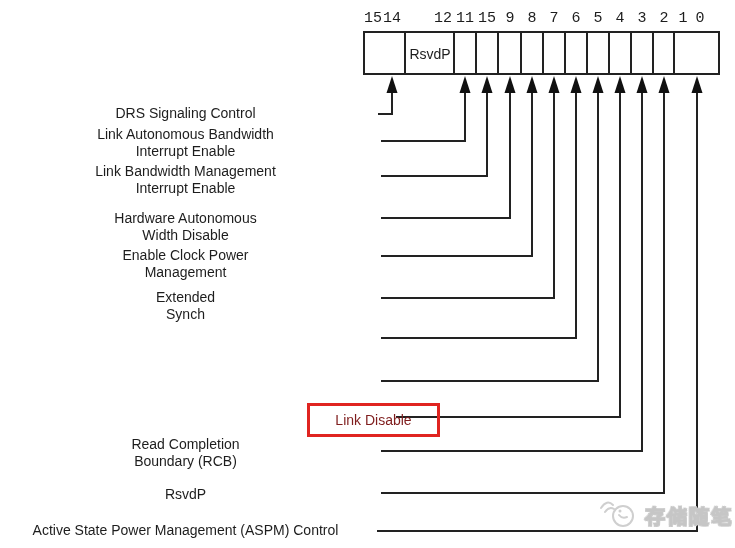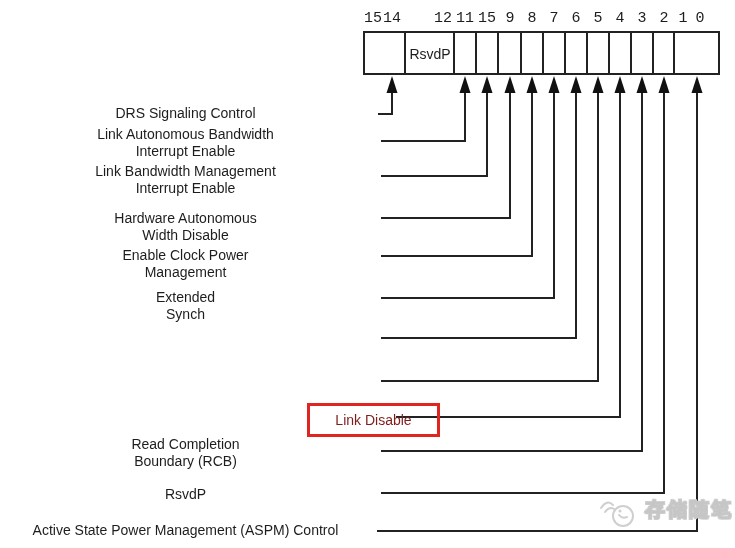--- a/index.html
+++ b/index.html
@@ -63,21 +63,21 @@
     color: #7f1d1d;
     z-index: 2;
     white-space: nowrap;
     margin-left: 47px;
   }
   .watermark {
     position: absolute;
     left: 597px;
     top: 496px;
     display: flex;
-    align-items: flex-start;
+    align-items: flex-end;
     gap: 4px;
     z-index: 3;
   }
   .wm-text {
     font-size: 20px;
     font-weight: bold;
     letter-spacing: 2px;
     color: #f4f4f4;
     -webkit-text-stroke: 1px #c6c6c6;
     text-shadow: 1px 1px 0 #cccccc, -1px -1px 0 #dedede, 1px -1px 0 #d6d6d6, -1px 1px 0 #d6d6d6;

